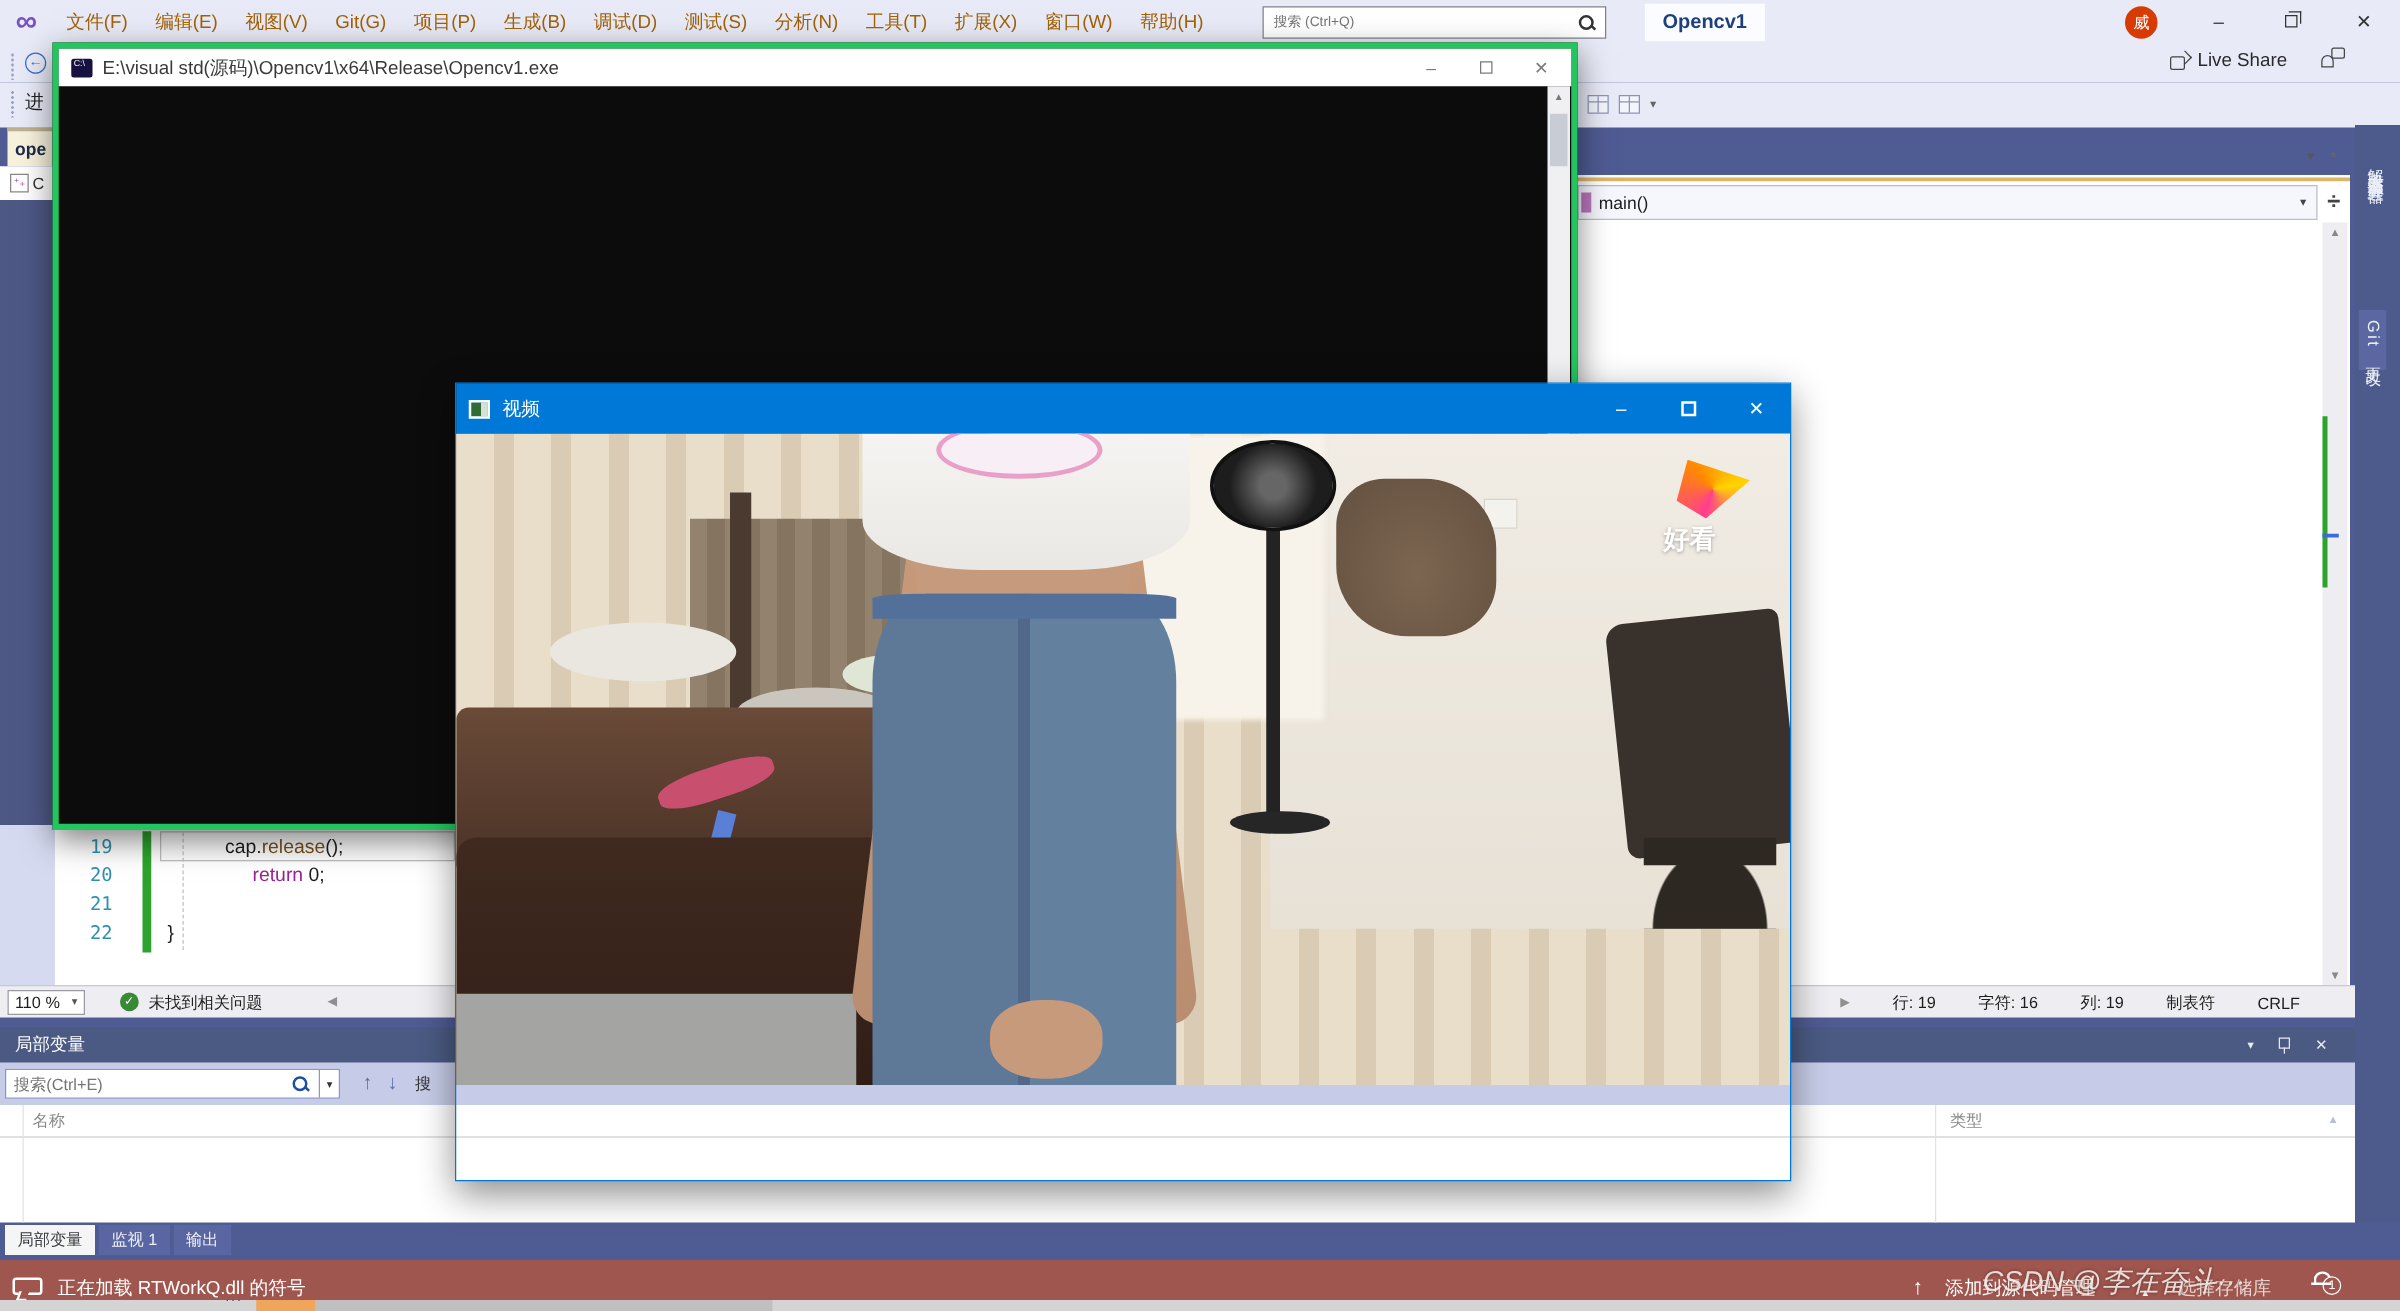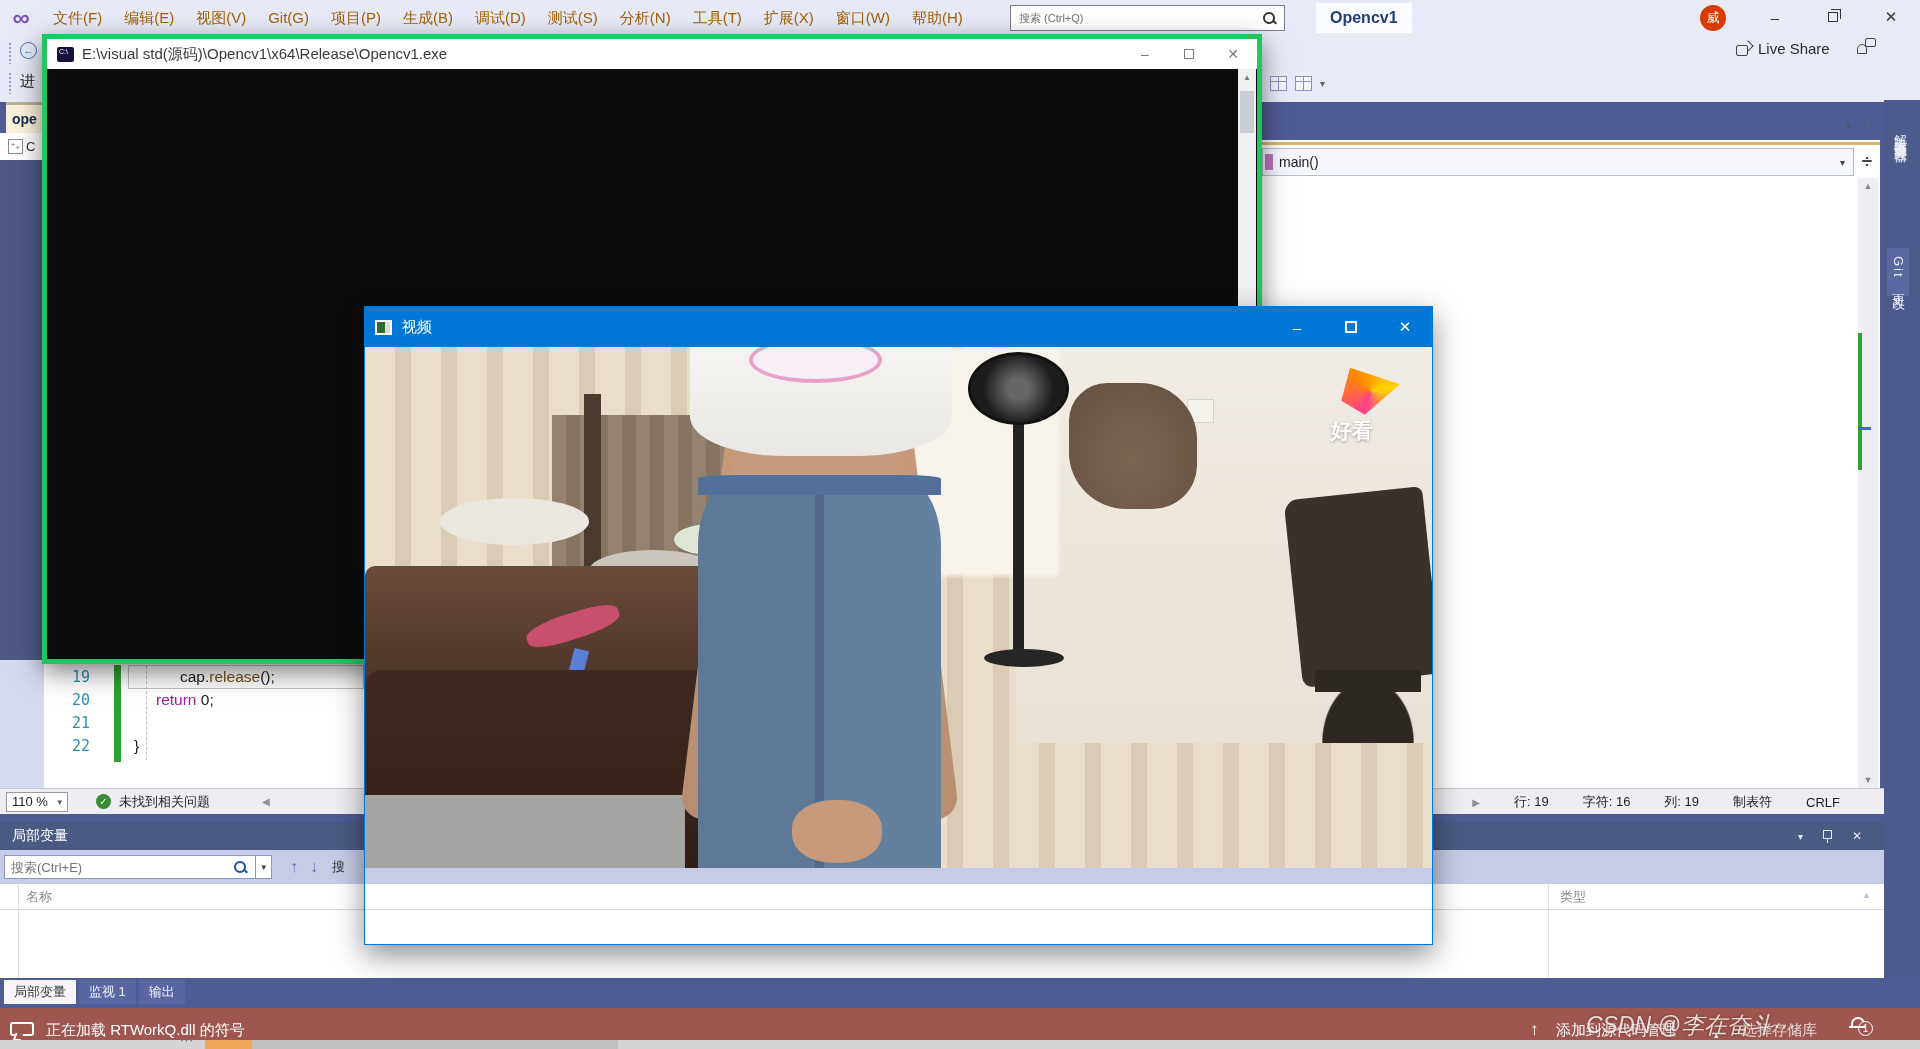--- a/index.html
+++ b/index.html
@@ -225,21 +225,21 @@
 
   <div class="abs code-area mono"></div>
   <div class="abs curline"></div>
   <div class="abs chg-bar"></div>
   <div class="abs indent-guide"></div>
   <div class="abs lnum mono" style="left:44px;top:668px;">19</div>
   <div class="abs lnum mono" style="left:44px;top:691px;padding-left:16px;">20</div>
   <div class="abs lnum mono" style="left:44px;top:714px;">21</div>
   <div class="abs lnum mono" style="left:44px;top:737px;">22</div>
   <div class="abs codeline mono" style="top:668px;"><span style="margin-left:46px;">cap.</span><span class="fn">release</span><span>();</span></div>
-  <div class="abs codeline mono" style="top:691px;"><span class="kw" style="margin-left:22px;text-align:right;">return</span><span> 0;</span></div>
+  <div class="abs codeline mono" style="top:691px;"><span class="kw" style="margin-left:68px;text-align:right;">return</span><span> 0;</span></div>
   <div class="abs codeline mono" style="top:737px;"><span>}</span></div>
 
   <div class="abs ed-bottom">
     <div class="zoom-box">
       <span>110 %</span>
       <span style="font-size:9px;color:#555;">▾</span>
     </div>
     <span class="checkcircle">✓</span>
     <span style="margin-left:8px;">未找到相关问题</span>
     <span style="margin-left:52px;color:#909090;font-size:10px;">◀</span>

